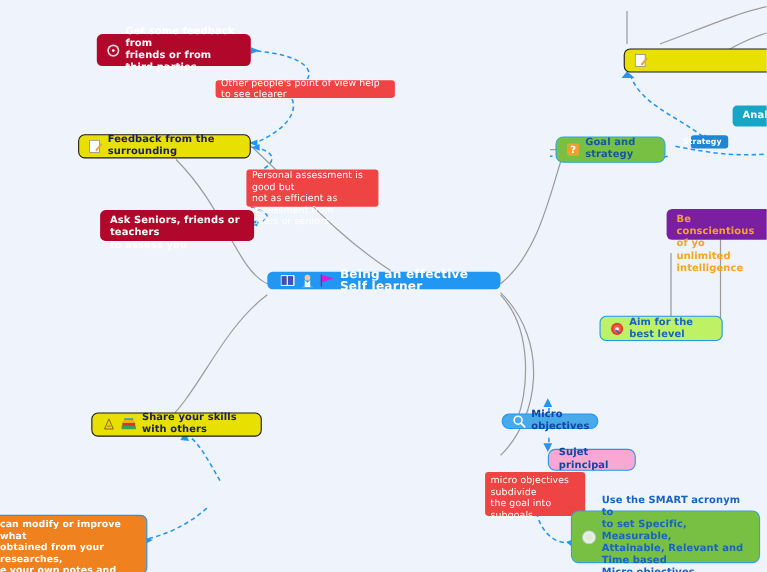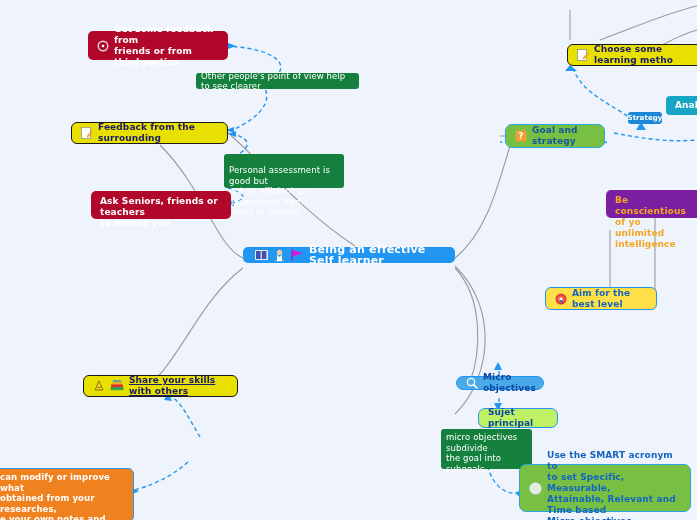--- a/index.html
+++ b/index.html
@@ -28,35 +28,35 @@
   
   .n-center{
     background:#2196f3;color:#ffffff;border-radius:5px;
     font-size:11px;padding:8px 12px;letter-spacing:.2px;
   }
   
   .n-yellow{background:#e8e000;color:#1a1a6e;border:1.5px solid #1a1a1a;border-radius:6px;}
   
   .n-darkred{background:#b0072a;color:#ffffff;}
   
-  .n-note{background:#15803d;color:#ffffff;font-weight:normal;border-radius:3px;font-size:8.5px;line-height:10.5px;}
+  .n-note{background:#ef4444;color:#ffffff;font-weight:normal;border-radius:3px;font-size:8.5px;line-height:10.5px;}
   
   .n-green{background:#77c043;color:#13589b;border:1.5px solid #2ba6e0;border-radius:7px;}
   
   .n-teal{background:#17a5c6;color:#ffffff;border-radius:4px;}
   
   .n-tag{background:#1d87d6;color:#ffffff;font-size:7px;padding:2px 6px;border-radius:3px;font-weight:bold;}
   
   .n-purple{background:#7b1fa2;color:#f5a623;border-radius:5px;}
   
-  .n-orange{background:#fde047;color:#1565c0;border:1.5px solid #2196f3;border-radius:6px;}
+  .n-orange{background:#bef264;color:#1565c0;border:1.5px solid #2196f3;border-radius:6px;}
   
   .n-lblue{background:#4aa9e8;color:#0d47a1;border:1.5px solid #2196f3;border-radius:7px;}
   
-  .n-white{background:#bef264;color:#0d47a1;border:1.5px solid #2196f3;border-radius:7px;}
+  .n-white{background:#f9a8d4;color:#0d47a1;border:1.5px solid #2196f3;border-radius:7px;margin-left:20px;}
   
   .n-orangeflat{background:#f0811f;color:#ffffff;border:1.5px solid #2196f3;border-radius:6px;font-weight:bold;font-size:8.5px;line-height:10.5px;}
 </style>
 </head>
 <body>
 
 <div id="canvas">
 
   <svg class="links" viewBox="0 0 697 520">
 
@@ -149,47 +149,46 @@
     <span class="ico">
       <svg width="12" height="12" viewBox="0 0 12 12">
           <rect x="0.5" y="0.5" width="9" height="11" fill="#ffffff" stroke="#888" stroke-width="0.7"></rect>
           <path d="M5.5 9.5 L10.5 3.2 L12 4.4 L7 10.6 Z" fill="#e8a33d"></path>
           <path d="M5.5 9.5 L6.2 10.1 L7 10.6 Z" fill="#555"></path>
         </svg>
     </span>
     <span>Feedback from the surrounding</span>
   </div>
 
-  <div class="node n-note" style="left:224px;top:154px;width:120px;height:34px;padding:11px 5px;align-items:flex-start;">
+  <div class="node n-note" style="left:224px;top:154px;width:120px;height:34px;padding:1px 5px;align-items:flex-start;">
     <span> Personal assessment is good but
 not as efficient as assessment from
 peers or seniors</span>
   </div>
 
   <div class="node n-darkred" style="left:91px;top:191px;width:140px;height:28px;align-items:flex-start;padding-top:5px;">
     <span>Ask Seniors, friends or teachers
 to assess you</span>
   </div>
 
   <div class="node n-yellow" style="left:567px;top:44px;width:140px;height:22px;">
     <span class="ico">
       <svg width="12" height="12" viewBox="0 0 12 12">
           <rect x="0.5" y="0.5" width="9" height="11" fill="#ffffff" stroke="#888" stroke-width="0.7"></rect>
           <path d="M5.5 9.5 L10.5 3.2 L12 4.4 L7 10.6 Z" fill="#e8a33d"></path>
           <path d="M5.5 9.5 L6.2 10.1 L7 10.6 Z" fill="#555"></path>
         </svg>
     </span>
-    <span>Choose some learning metho</span>
   </div>
 
   <div class="node n-teal" style="left:666px;top:96px;width:50px;height:19px;">
     <span>Analy</span>
   </div>
 
-  <div class="node n-tag" style="left:628px;top:112px;width:34px;height:12px;justify-content:center;">
+  <div class="node n-tag" style="left:628px;top:123px;width:34px;height:12px;justify-content:flex-end;">
     <span>Strategy</span>
   </div>
 
   <div class="node n-green" style="left:505px;top:124px;width:100px;height:24px;">
     <span class="ico">
       <svg width="12" height="12" viewBox="0 0 12 12">
           <rect x="0.5" y="0.5" width="11" height="11" rx="2" fill="#f0a030"></rect>
           <text x="6" y="9.3" font-size="9" font-weight="bold" text-anchor="middle" fill="#ffffff" font-family="DejaVu Sans">?</text>
         </svg>
     </span>
@@ -238,21 +237,21 @@
           <circle cx="6.5" cy="6.5" r="6" fill="#e6efe6" stroke="#b8c8b8" stroke-width="0.8"></circle>
           <circle cx="6.5" cy="6.5" r="3" fill="#dfeadf"></circle>
         </svg>
     </span>
     <span>Use the SMART acronym to
 to set Specific, Measurable,
 Attainable, Relevant and Time based
 Micro objectives</span>
   </div>
 
-  <div class="node n-yellow" style="left:83px;top:375px;width:155px;height:22px;text-decoration:underline;">
+  <div class="node n-yellow" style="left:83px;top:375px;width:155px;height:22px;">
     <span class="ico">
       <svg width="12" height="12" viewBox="0 0 12 12">
           <path d="M6 0.8 L10 10 L2 10 Z" fill="#f0d020" stroke="#7a5c00" stroke-width="0.8"></path>
           <path d="M4.3 7.4 L7.7 7.4" stroke="#7a5c00" stroke-width="0.7"></path>
         </svg>
     </span>
     <span class="ico">
       <svg width="14" height="12" viewBox="0 0 14 12">
           <rect x="0.5" y="7" width="13" height="3.2" fill="#2fa84f"></rect>
           <rect x="1.2" y="4.2" width="11.6" height="3" fill="#e03030"></rect>

